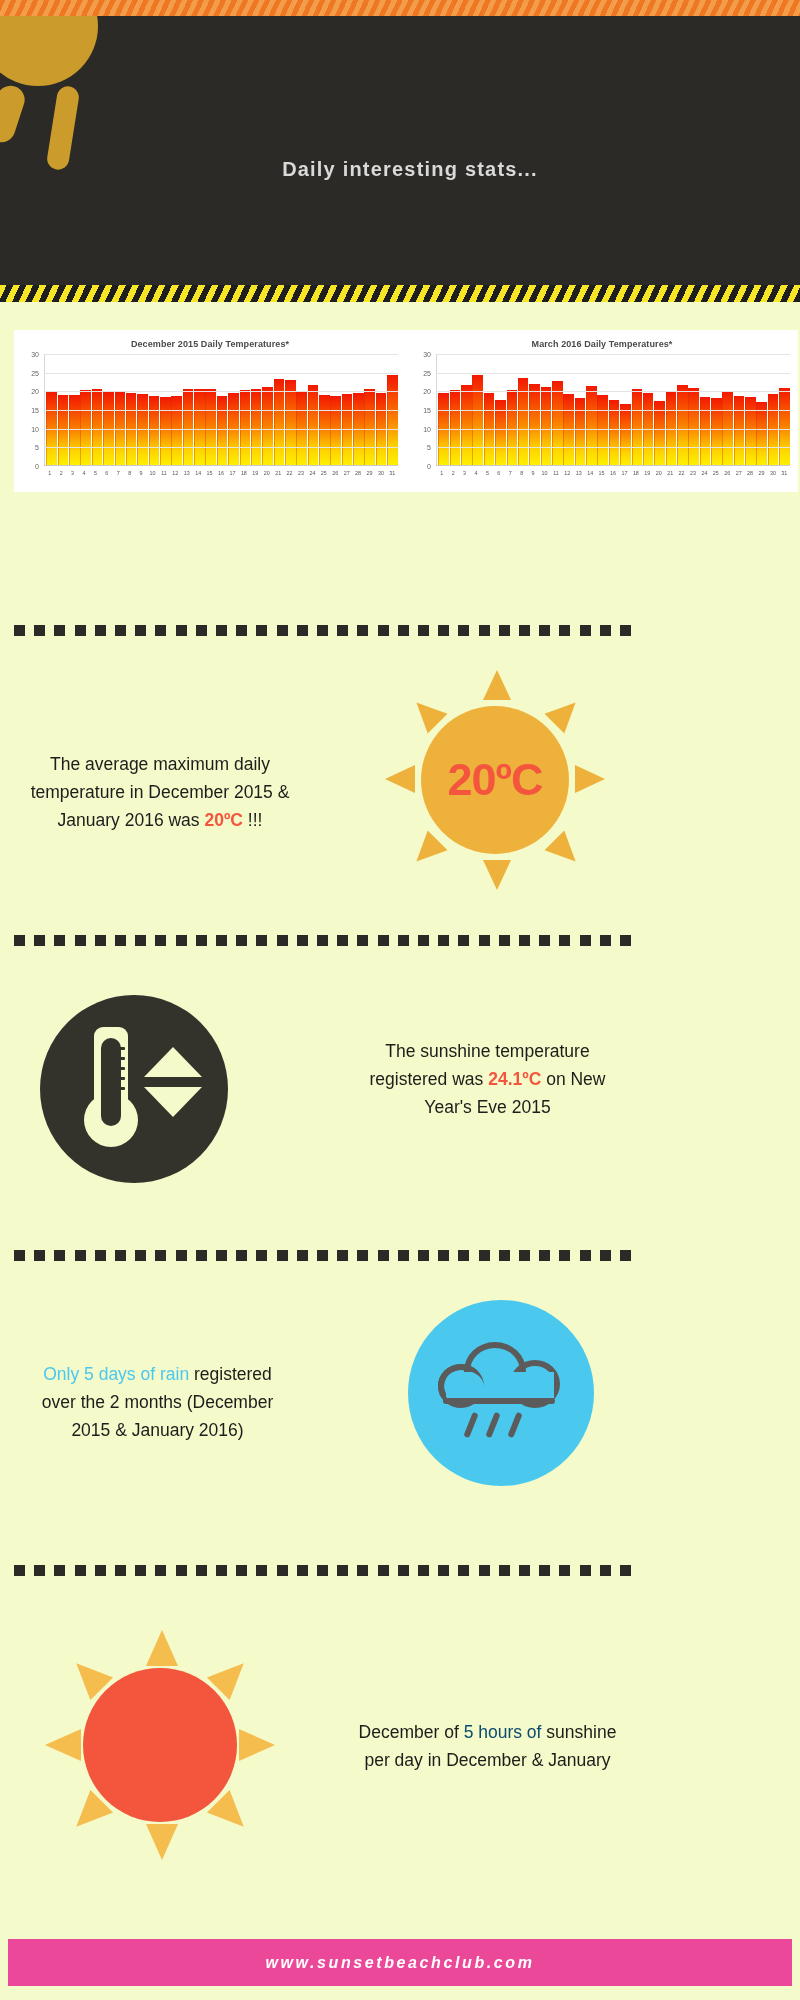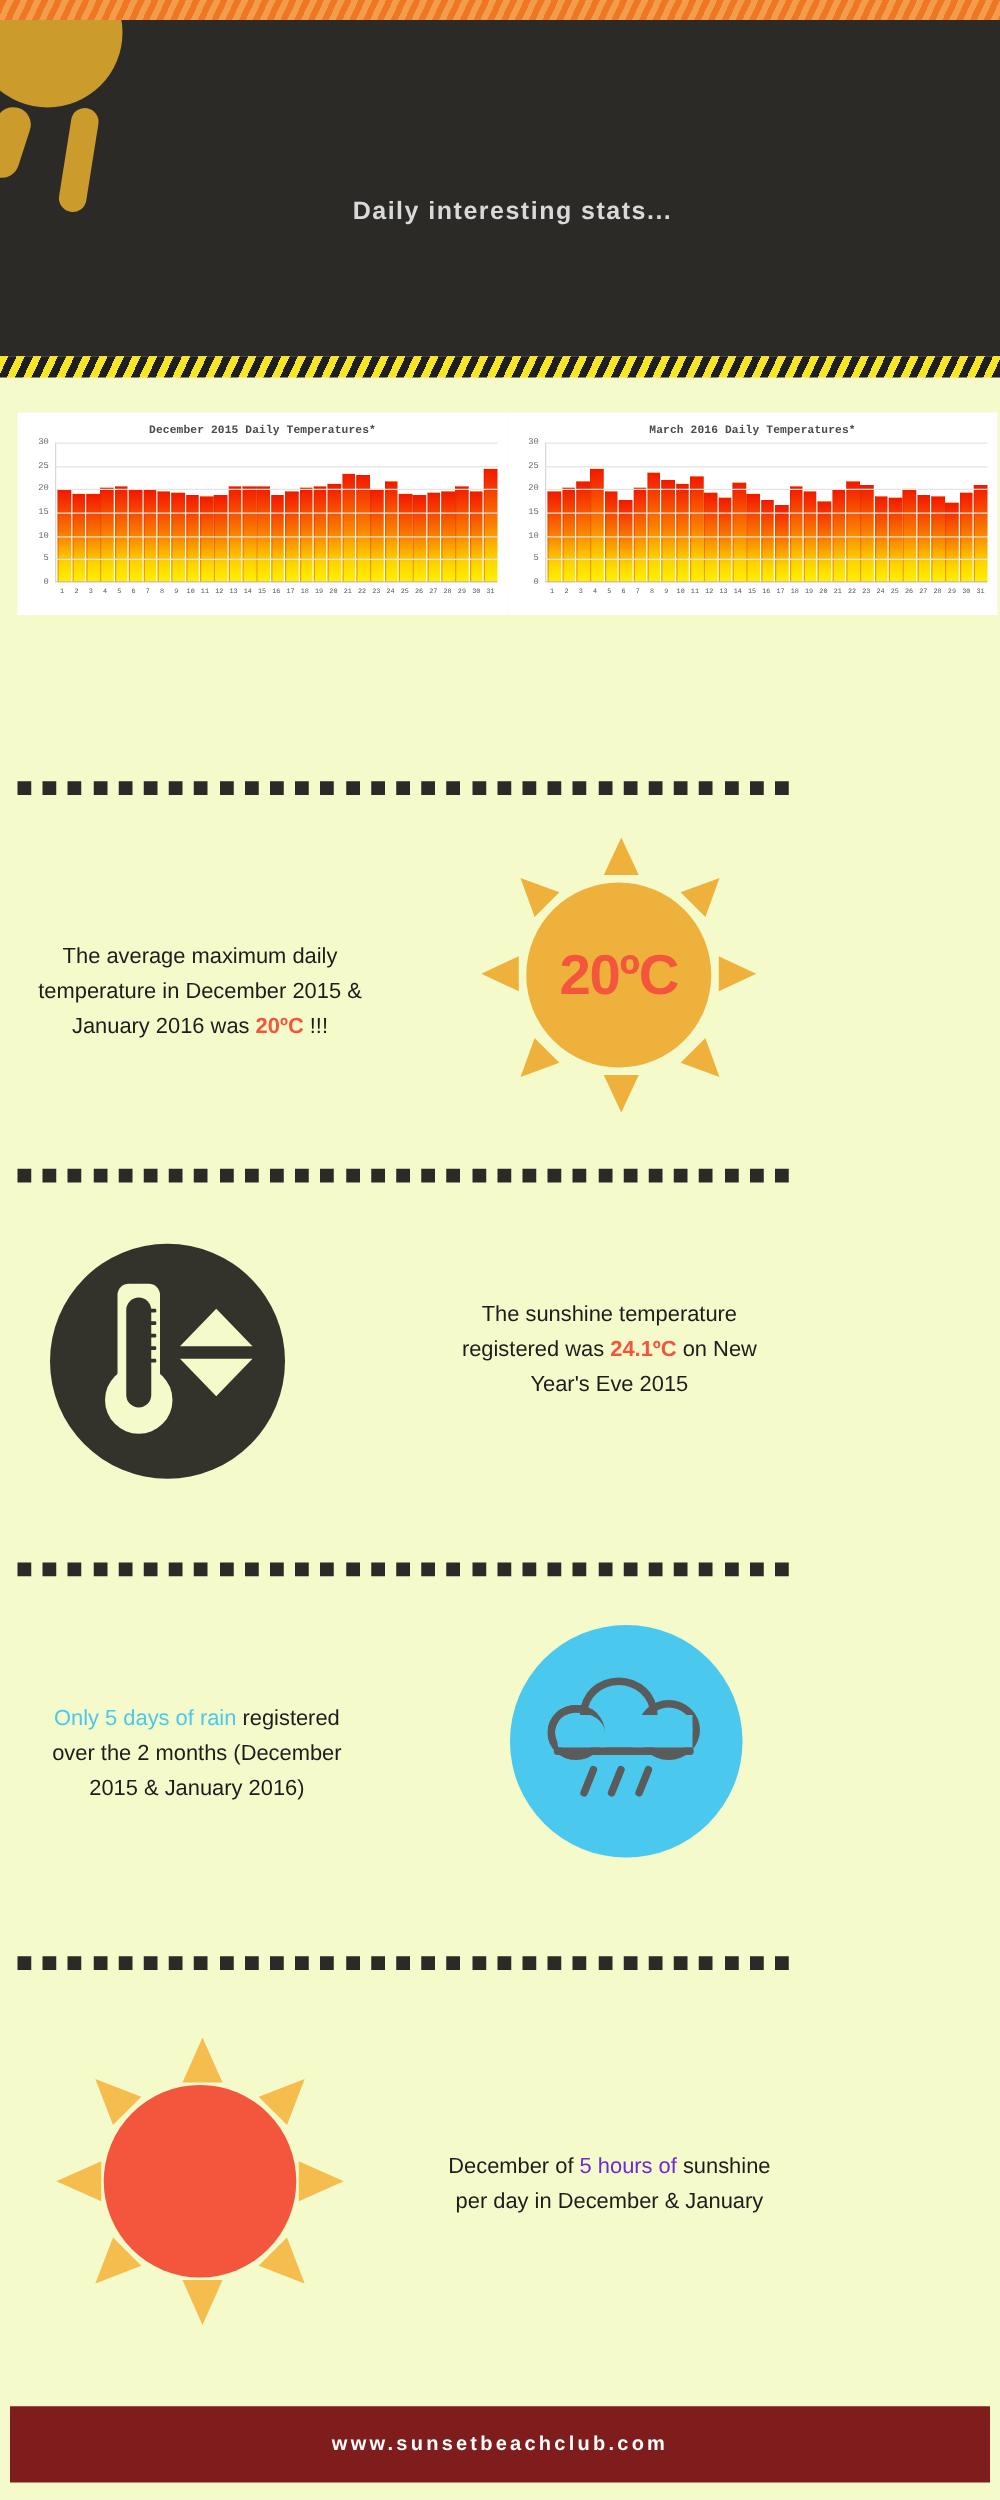--- a/index.html
+++ b/index.html
@@ -50,21 +50,21 @@
   }
   .hazard {
     position:absolute; left:0; top:285px; width:800px; height:17px;
     background:repeating-linear-gradient(115deg,#F7E625 0 6px,#1E1E1E 6px 12px);
   }
 
   
   .chart-row { position:absolute; left:0; top:330px; width:800px; height:162px; }
   .chart-card {
     position:absolute; top:0; width:392px; height:162px;
-    background:#FFFFFF; padding:6px 6px 2px 6px;font-family:Liberation Mono, monospace;
+    background:#FFFFFF; padding:6px 6px 2px 6px;
   }
   #chart-dec { left:14px; }
   #chart-jan { left:406px; }
   .chart-title {
     text-align:center; font-size:9px; font-weight:bold; color:#4A4A4A;
     letter-spacing:.1px; margin-top:3px; height:13px;
   }
   .plot { position:relative; width:380px; height:128px; margin-top:2px; }
   .y-axis {
     position:absolute; left:0; top:0; width:22px; height:112px;
@@ -101,21 +101,21 @@
   }
 
   
   .stat { position:absolute; left:0; width:640px; }
   .stat-text {
     position:absolute; font-size:17.5px; line-height:28px; color:#1D1D1B;
   }
   .hl-red  { color:#F4553D; font-weight:bold; }
   .hl-red2 { color:#F4553D; font-weight:bold; }
   .hl-blue { color:#4AC8EE; }
-  .hl-org  { color:#6d28d9; }
+  .hl-org  { color:#0c4a6e; }
 
   
   .sunwrap { position:absolute; }
   .sun-disc {
     position:absolute; border-radius:50%; background:#EEB23C;
     display:flex; align-items:center; justify-content:center;
   }
   .sun-label {
     color:#F4553D; font-weight:bold; letter-spacing:-1px;
   }
@@ -150,22 +150,22 @@
     position:absolute; border-radius:50%; border:6px solid #5B5B5B; background:transparent;
   }
   .cloud-cover { position:absolute; background:#4AC8EE; }
   .raindrop {
     position:absolute; width:6px; background:#5B5B5B; border-radius:4px;
     transform:rotate(22deg);
   }
 
   
   .footer {
-    position:absolute; left:8px; bottom:14px; width:784px; height:61px;
-    background:#7f1d1d; display:flex; align-items:center; justify-content:center;
+    position:absolute; left:8px; bottom:14px; width:784px; height:47px;
+    background:#ec4899; display:flex; align-items:center; justify-content:center;font-style:italic;
   }
   .footer-text {
     color:#FFFFFF; font-weight:bold; font-size:16px; letter-spacing:2.6px;
   }
 </style>
 </head>
 <body>
 
 <div class="page">
 

